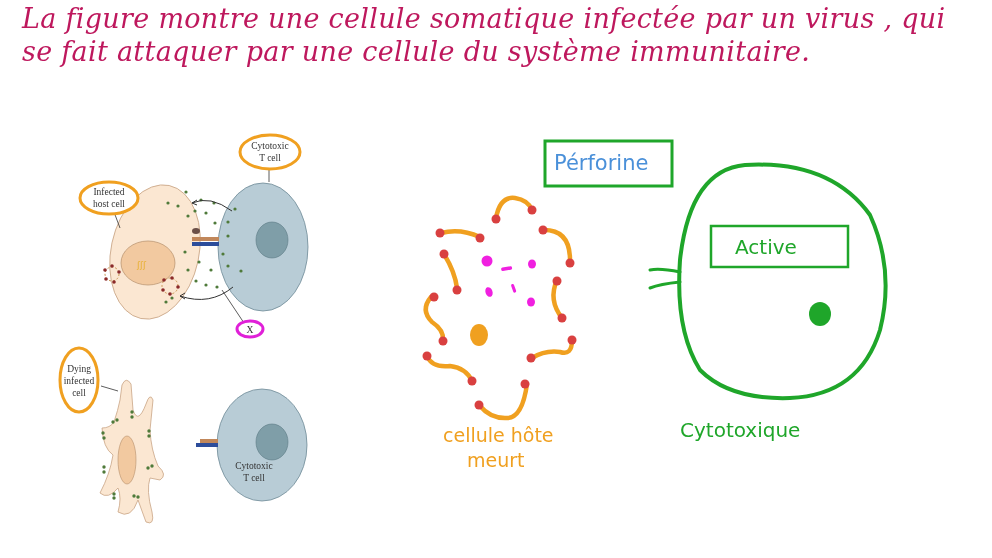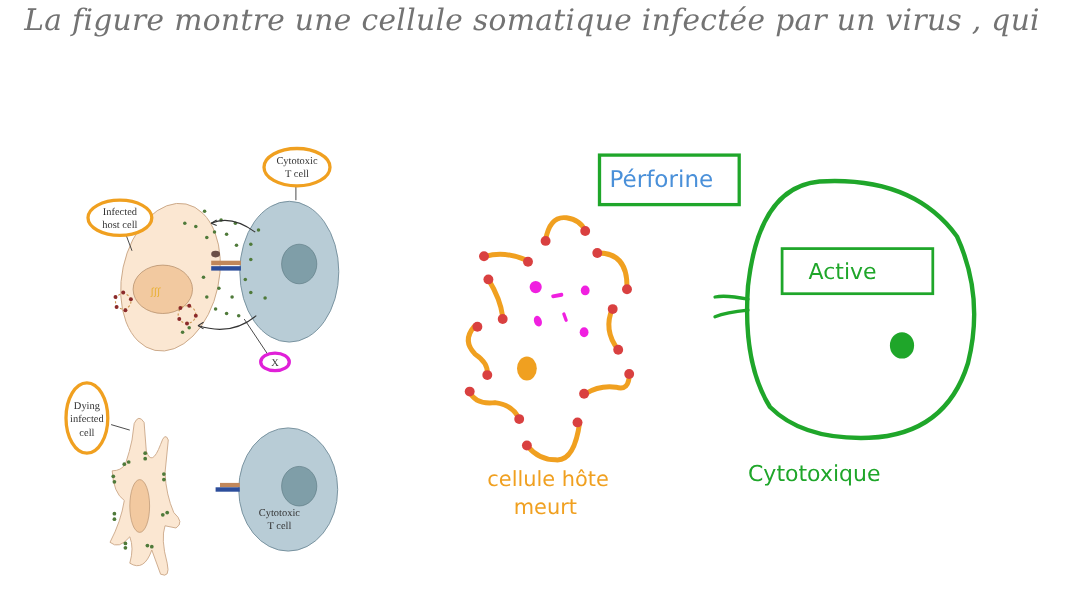--- a/index.html
+++ b/index.html
@@ -1,27 +1,28 @@
 <!DOCTYPE html>
 <html><head>
 <meta charset="utf-8">
 <style>
   html, body { margin:0; padding:0; background:#ffffff; }
   body { width:992px; height:558px; position:relative; overflow:hidden; font-family:"DejaVu Sans", sans-serif; }
-  .prompt { position:absolute; left:22px; top:2px; width:960px; color:#737373; font-family:"DejaVu Serif", serif; font-style:italic; font-size:27px; line-height:33px; letter-spacing:0.3px; }
+  .prompt { position:absolute; left:22px; top:2px; width:960px; color:#be185d; font-family:"DejaVu Serif", serif; font-style:italic; font-size:27px; line-height:33px; letter-spacing:0.3px; }
   .prompt div { white-space:nowrap; }
   svg { position:absolute; left:0; top:0; }
   .lbl { font-family:"Liberation Serif", serif; font-size:9.5px; fill:#333; }
   .hw { font-family:"DejaVu Sans", sans-serif; }
 </style>
 </head>
 <body>
 
 <div class="prompt">
   <div>La figure montre une cellule somatique infectée par un virus , qui</div>
+  <div>se fait attaquer par une cellule du système immunitaire.</div>
 </div>
 
 <svg width="992" height="558" viewBox="0 0 992 558">
 
   <g>
 
     <ellipse cx="155" cy="252" rx="44" ry="68" transform="rotate(12 155 252)" fill="#fbe7d2" stroke="#c9a585" stroke-width="0.8"></ellipse>
     <ellipse cx="148" cy="263" rx="27" ry="22" fill="#f2c9a0" stroke="#b58f6c" stroke-width="0.7"></ellipse>
     <text x="137" y="268" font-size="9" fill="#e8b030">ʃʃʃ</text>
 

